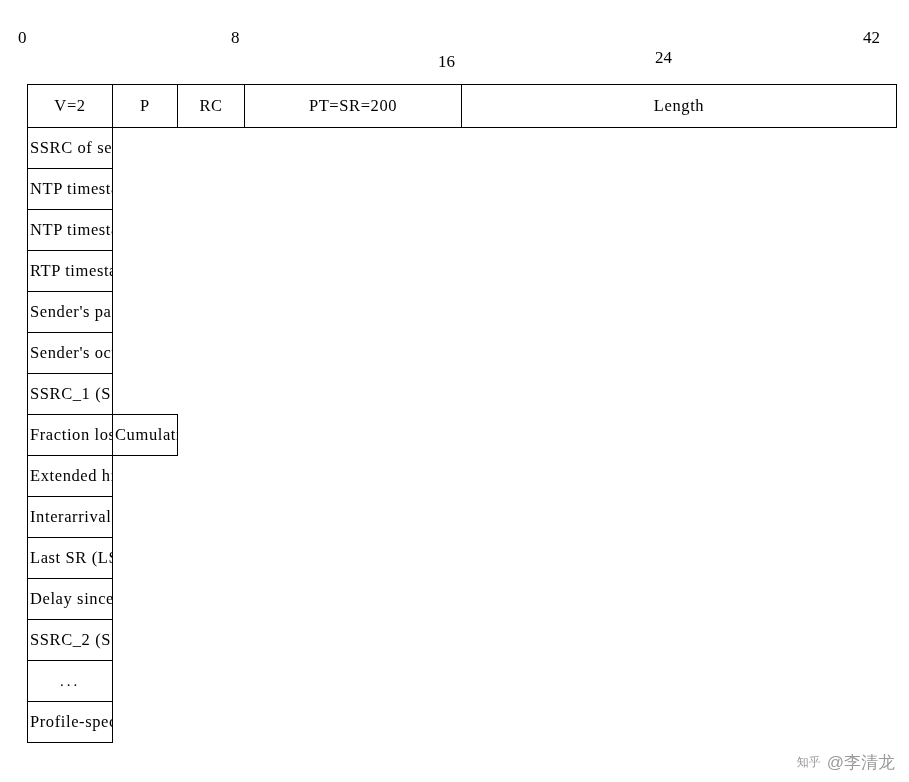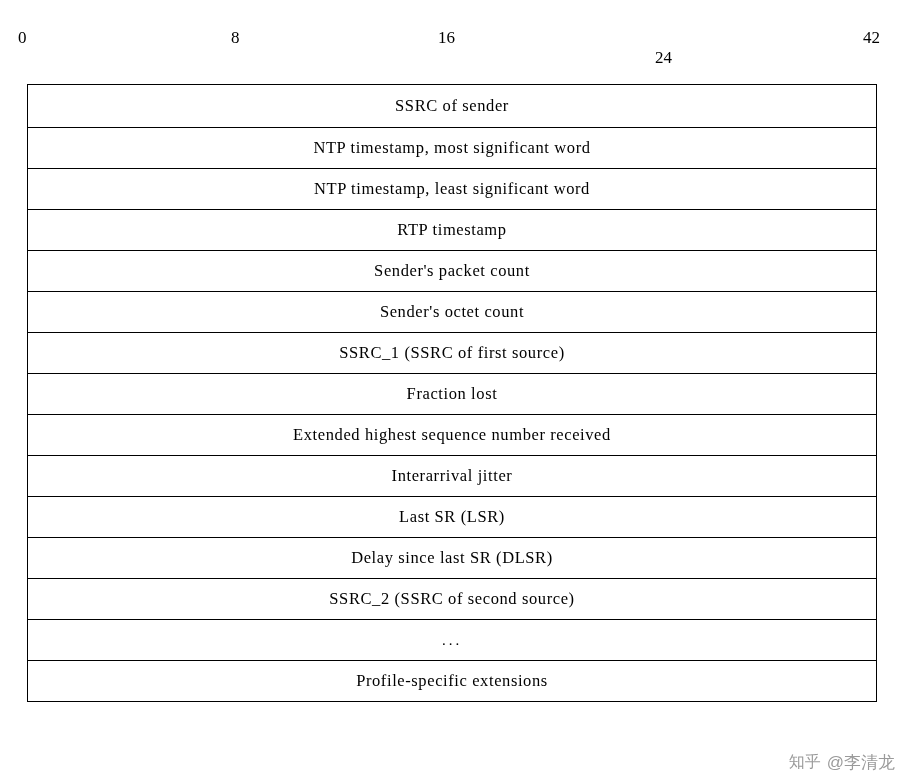--- a/index.html
+++ b/index.html
@@ -79,39 +79,46 @@
     font-size: 17px;
     color: #9a9a9a;
     font-family: "Liberation Sans", sans-serif;
     white-space: nowrap;
     display: flex;
     align-items: center;
     gap: 6px;
   }
   .watermark .zhihu {
     font-family: "Liberation Serif", serif;
-    font-size: 16px;
+    font-size: 12px;
     color: #9a9a9a;
   }
 </style>
 </head>
 <body>
 
 <div id="diagram">
 
   <div class="ruler">
       <span class="tick" style="left: 18px;">0</span>
       <span class="tick" style="left: 231px;">8</span>
-      <span class="tick" style="left: 438px;">16</span>
+      <span class="tick" style="left: 438px; margin-top: 24px;">16</span>
       <span class="tick" style="left: 655px; margin-top: 20px;">24</span>
       <span class="tick" style="left: 863px;">42</span>
     </div>
 
   <table class="packet">
     <tbody>
+        <tr>
+          <td style="width: 80px;">V=2</td>
+          <td style="width: 60px;">P</td>
+          <td style="width: 62px;">RC</td>
+          <td style="width: 212px;">PT=SR=200</td>
+          <td style="width: 430px;">Length</td>
+        </tr>
         <tr>
           <td style="width: 844px;">SSRC of sender</td>
         </tr>
         <tr>
           <td style="width: 844px;">NTP timestamp, most significant word</td>
         </tr>
         <tr>
           <td style="width: 844px;">NTP timestamp, least significant word</td>
         </tr>
         <tr>

